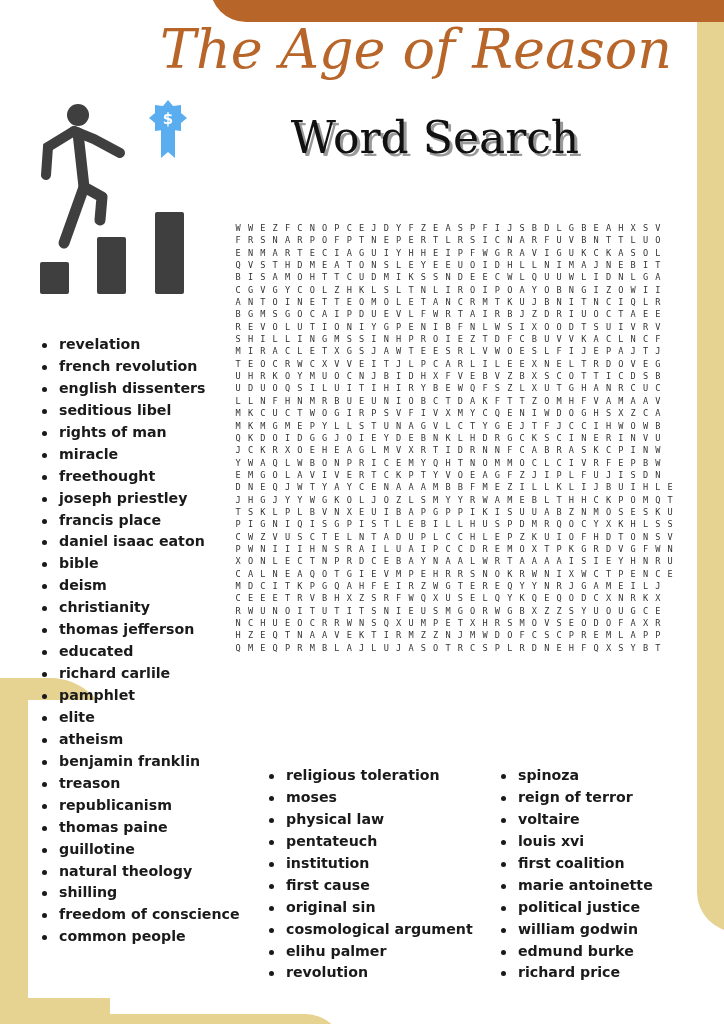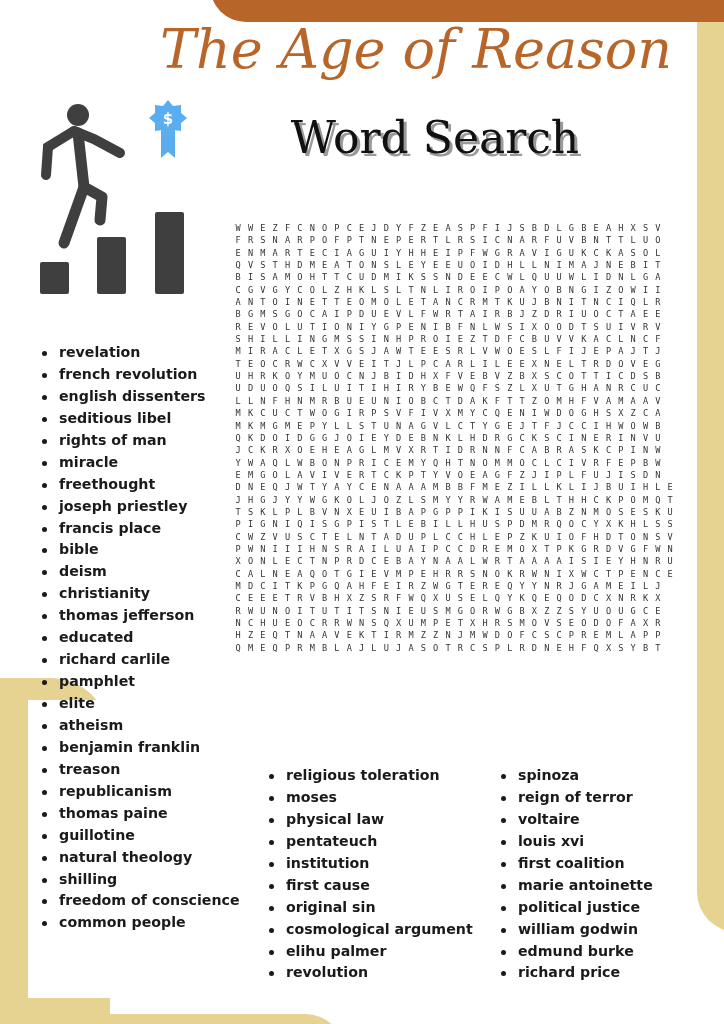--- a/index.html
+++ b/index.html
@@ -16,21 +16,21 @@
 
   .illus { position:absolute; left:30px; top:95px; width:170px; height:210px; }
 
   .grid { position:absolute; left:232px; top:222px; font-family:"DejaVu Sans Mono", monospace; font-size:8.6px; color:#333; line-height:12.35px; }
   .grid-row { display:flex; height:12.35px; }
   .grid-row span { width:12.35px; text-align:center; display:inline-block; }
 
   .list { position:absolute; list-style:none; margin:0; padding:0; font-family:"DejaVu Sans", sans-serif; font-weight:bold; font-size:14.2px; color:#1a1a1a; }
   .list li { height:21.95px; line-height:21.95px; white-space:nowrap; position:relative; padding-left:17px; }
   .list li::before { content:""; position:absolute; left:0; top:9px; width:5px; height:5px; border-radius:50%; background:#1a1a1a; }
-  .col1 { left:42px; top:342px; }
+  .col1 { left:42px; top:334px; }
   .col2 { left:269px; top:765px; }
   .col3 { left:501px; top:765px; }
 </style>
 </head>
 <body>
 
 <div class="deco top-bar"></div>
 <div class="deco right-strip"></div>
 <div class="deco bl-shape"></div>
 <div class="deco bottom-shape"></div>
@@ -1371,20 +1371,21 @@
 <ul class="list col1" id="col1">
     <li>revelation</li>
     <li>french revolution</li>
     <li>english dissenters</li>
     <li>seditious libel</li>
     <li>rights of man</li>
     <li>miracle</li>
     <li>freethought</li>
     <li>joseph priestley</li>
     <li>francis place</li>
+    <li>daniel isaac eaton</li>
     <li>bible</li>
     <li>deism</li>
     <li>christianity</li>
     <li>thomas jefferson</li>
     <li>educated</li>
     <li>richard carlile</li>
     <li>pamphlet</li>
     <li>elite</li>
     <li>atheism</li>
     <li>benjamin franklin</li>

